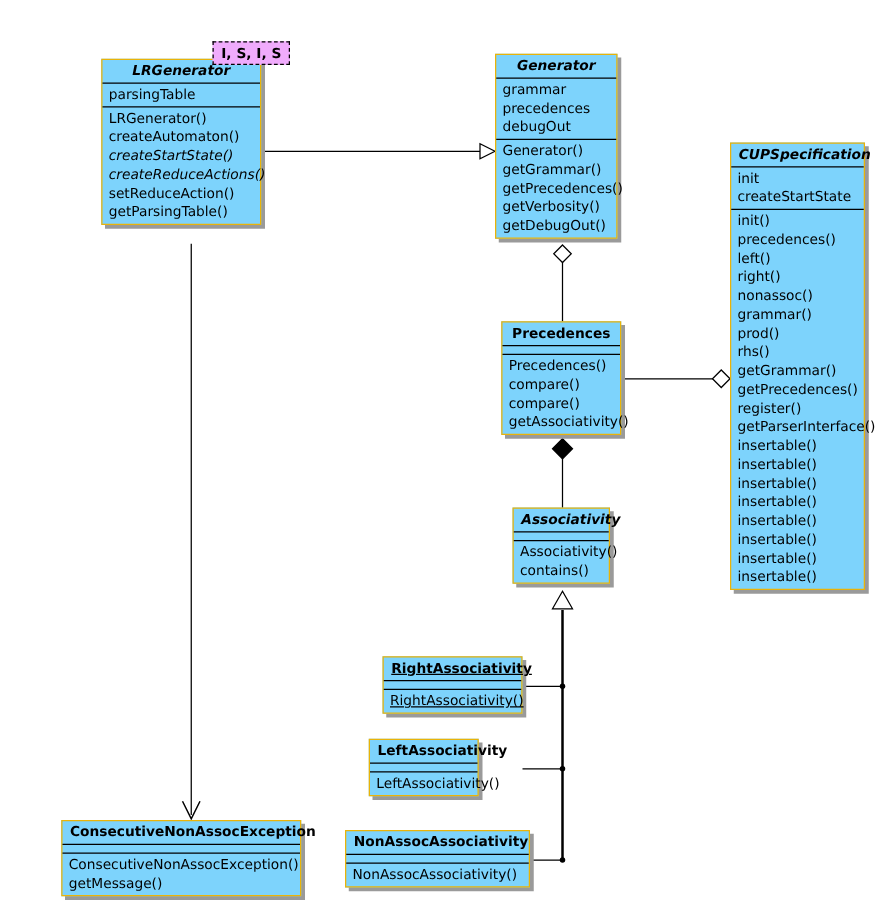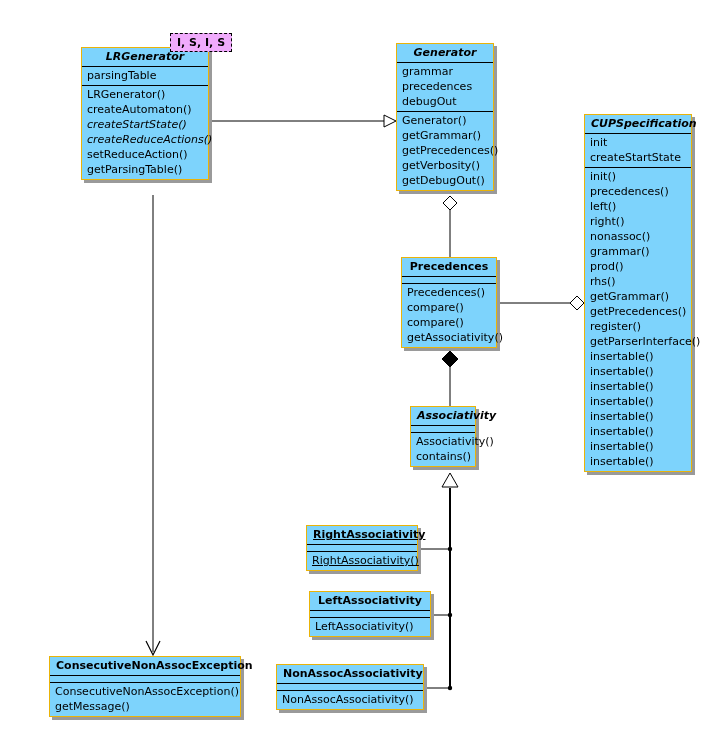--- a/index.html
+++ b/index.html
@@ -205,38 +205,38 @@
     <div class="uml-title">Precedences</div>
     <div class="uml-compartment empty"></div>
     <div class="uml-compartment">
       <div class="uml-row">Precedences()</div>
       <div class="uml-row">compare()</div>
       <div class="uml-row">compare()</div>
       <div class="uml-row">getAssociativity()</div>
     </div>
   </div>
 
-  <div class="uml-class" style="left:410px; top:406px; width:66px;">
+  <div class="uml-class" style="left:410px; top:406px; width:78px;">
     <div class="uml-title abstract">Associativity</div>
     <div class="uml-compartment empty"></div>
     <div class="uml-compartment">
       <div class="uml-row">Associativity()</div>
       <div class="uml-row">contains()</div>
     </div>
   </div>
 
   <div class="uml-class" style="left:306px; top:525px; width:112px;text-decoration:underline;">
     <div class="uml-title">RightAssociativity</div>
     <div class="uml-compartment empty"></div>
     <div class="uml-compartment">
       <div class="uml-row">RightAssociativity()</div>
     </div>
   </div>
 
-  <div class="uml-class" style="left:309px; top:591px; width:122px;">
+  <div class="uml-class" style="left:295px; top:591px; width:88px;">
     <div class="uml-title">LeftAssociativity</div>
     <div class="uml-compartment empty"></div>
     <div class="uml-compartment">
       <div class="uml-row">LeftAssociativity()</div>
     </div>
   </div>
 
   <div class="uml-class" style="left:276px; top:664px; width:148px;">
     <div class="uml-title">NonAssocAssociativity</div>
     <div class="uml-compartment empty"></div>

